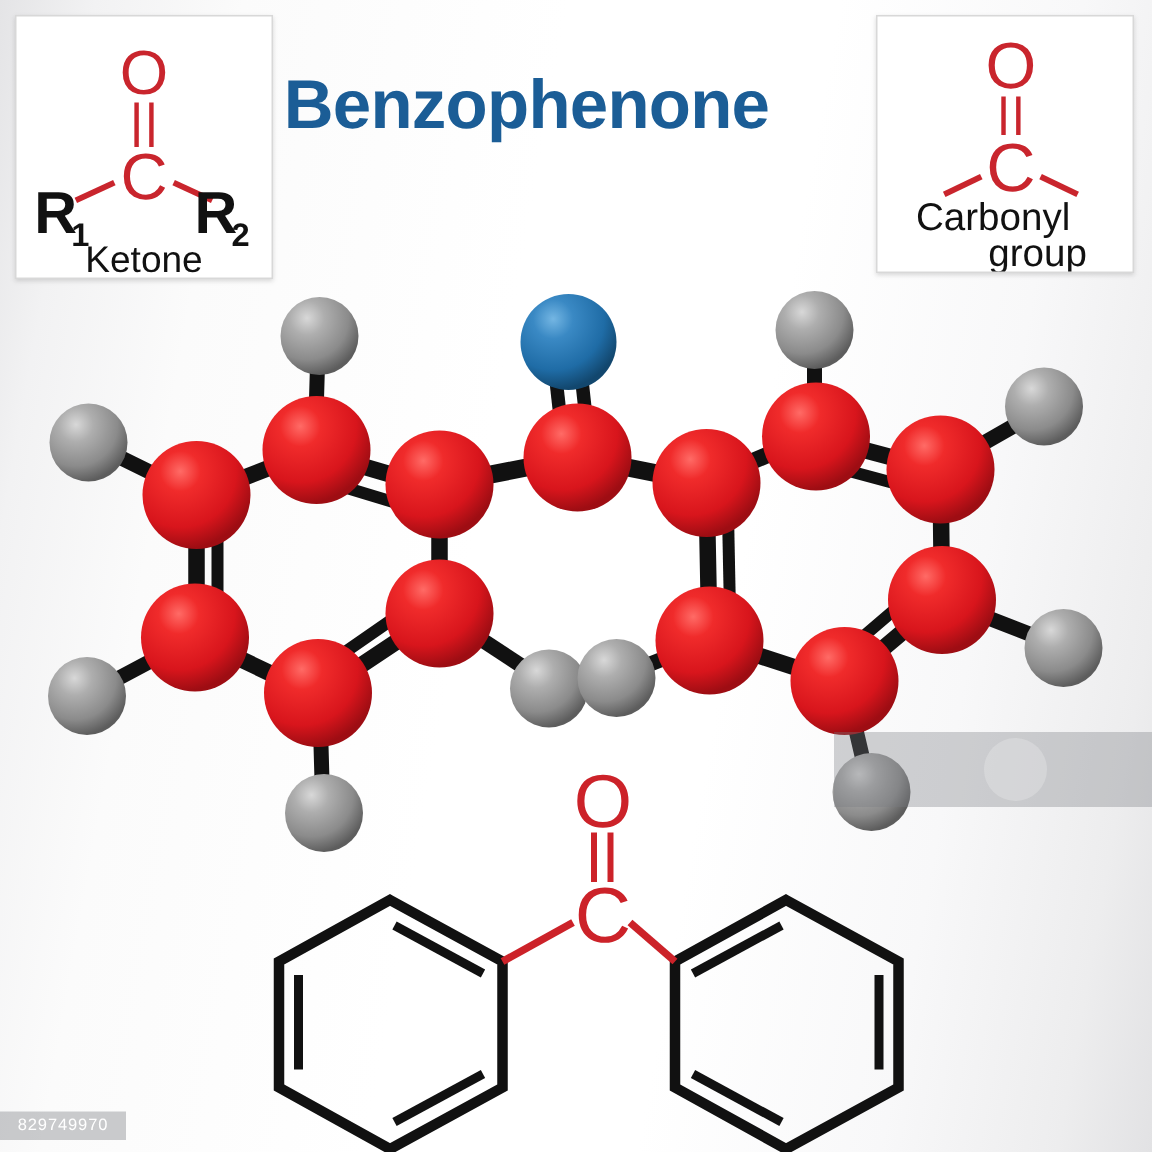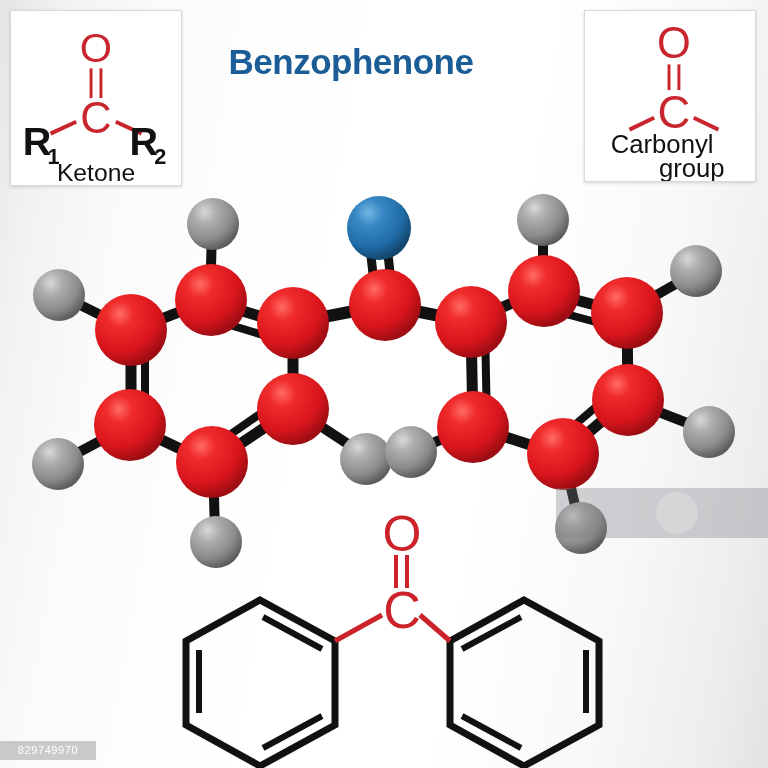--- a/index.html
+++ b/index.html
@@ -42,21 +42,21 @@
   }
   .panel svg { display: block; width: 100%; height: 100%; }
 
   
   #title {
     position: absolute;
     left: 182px;
     top: 42px;
     width: 338px;
     text-align: center;
-    font-size: 35px;
+    font-size: 46px;
     font-weight: bold;
     letter-spacing: -0.5px;
     color: #1b5d96;
     white-space: nowrap;
   }
 
   
   #molecule {
     position: absolute;
     left: 0; top: 0;
@@ -81,21 +81,21 @@
     height: 42px;
     border-radius: 50%;
     background: rgba(255,255,255,0.22);
   }
 
   
   #watermark {
     position: absolute;
     left: 0px;
     top: 741px;
-    width: 96px;
+    width: 84px;
     height: 19px;
     background: rgba(140,142,146,0.45);
     color: #ffffff;
     font-size: 11px;
     letter-spacing: 0.6px;
     text-align: center;
     line-height: 19px;
     font-family: "Liberation Sans", sans-serif;
   }
 </style>

